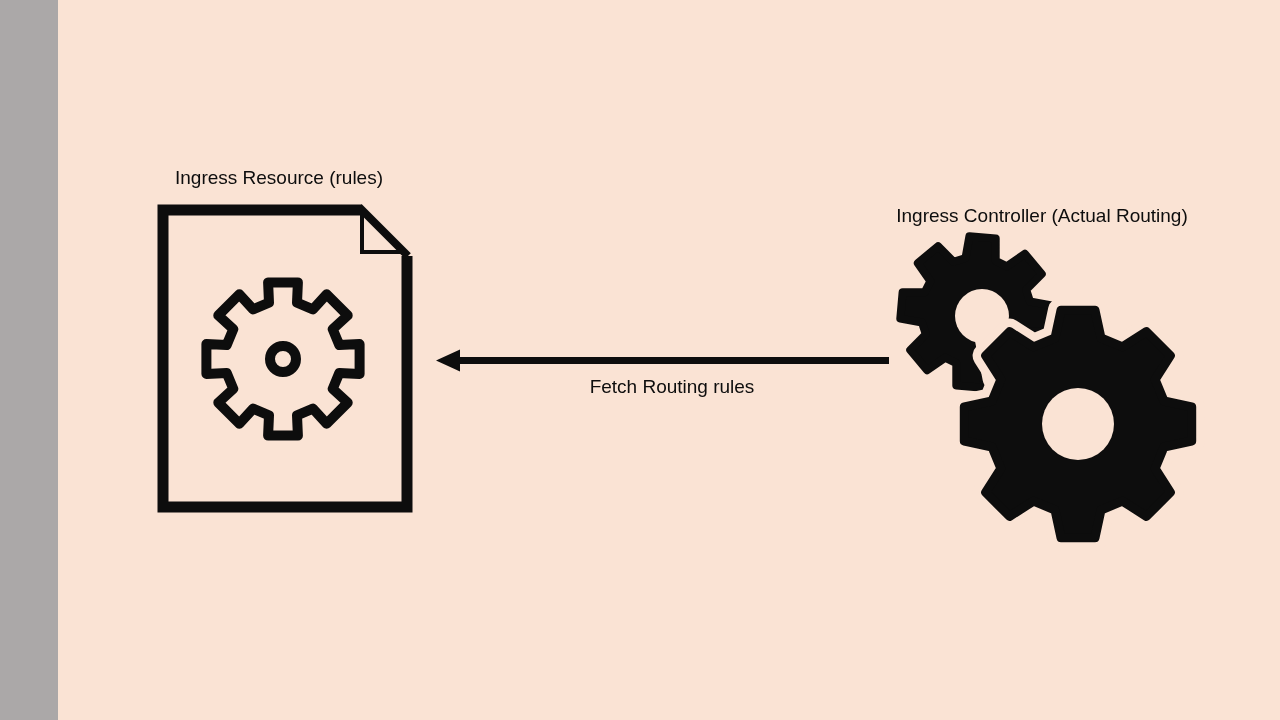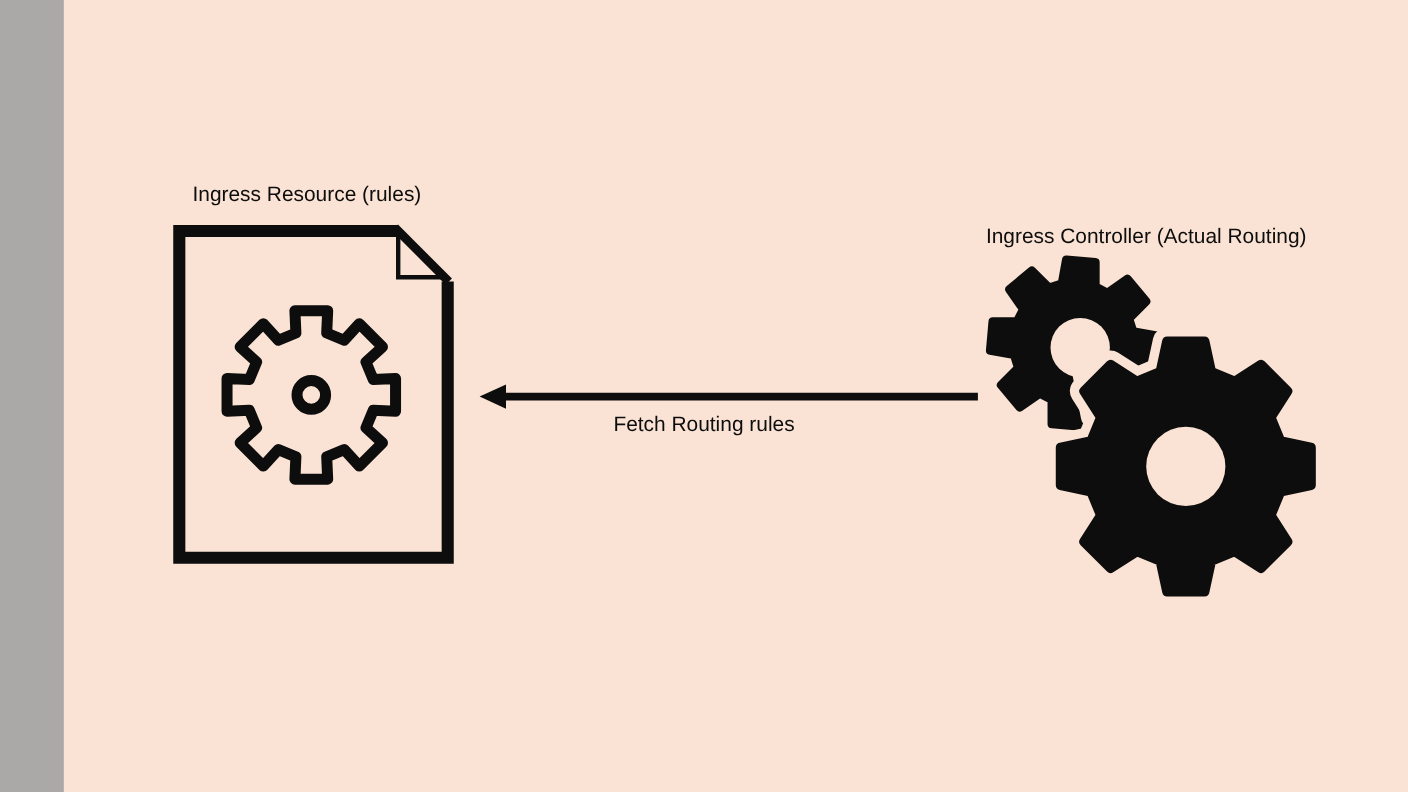--- a/index.html
+++ b/index.html
@@ -53,21 +53,21 @@
   .label {
     position: absolute;
     color: var(--ink, #0d0d0d);
     font-size: 19px;
     line-height: 24px;
     text-align: center;
     white-space: nowrap;
   }
   #label-resource  { left: 139px; top: 166px; width: 280px; }
   #label-controller{ left: 862px; top: 179px; width: 360px; margin-top: 25px; }
-  #label-flow      { left: 520px; top: 375px; width: 240px; text-align: center; }
+  #label-flow      { left: 552px; top: 375px; width: 240px; text-align: center; }
 </style>
 </head>
 <body>
 
 <div id="slide">
 
   <div id="sidebar-strip"></div>
 
   <svg id="diagram-svg" viewBox="0 0 1280 720" xmlns="http://www.w3.org/2000/svg">
 

